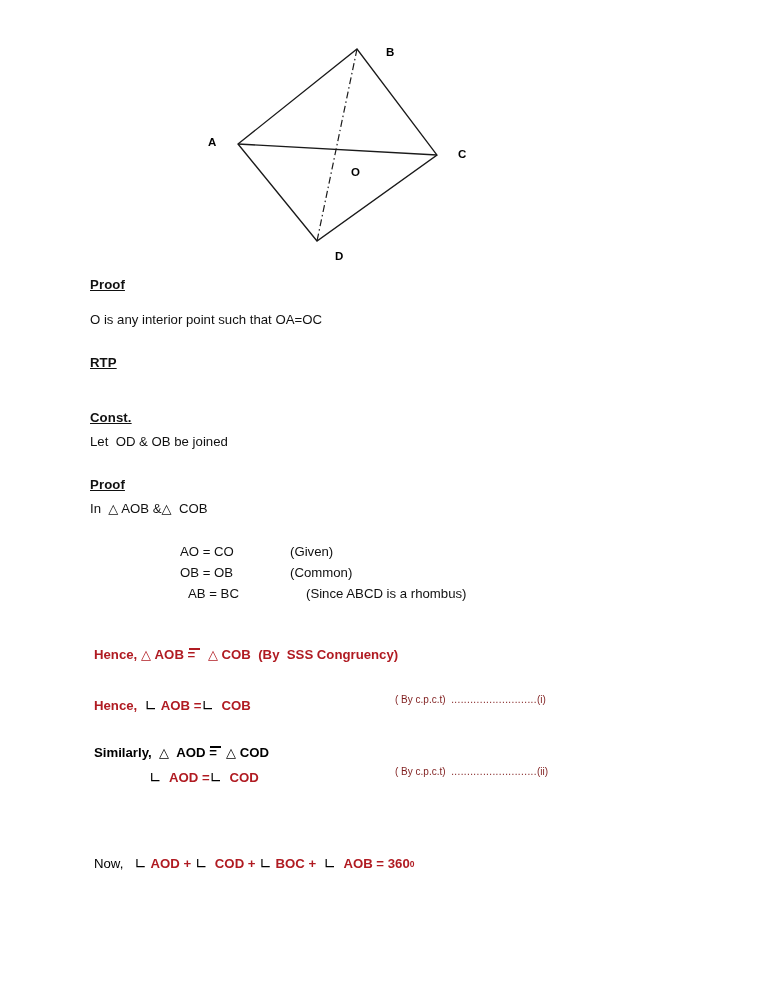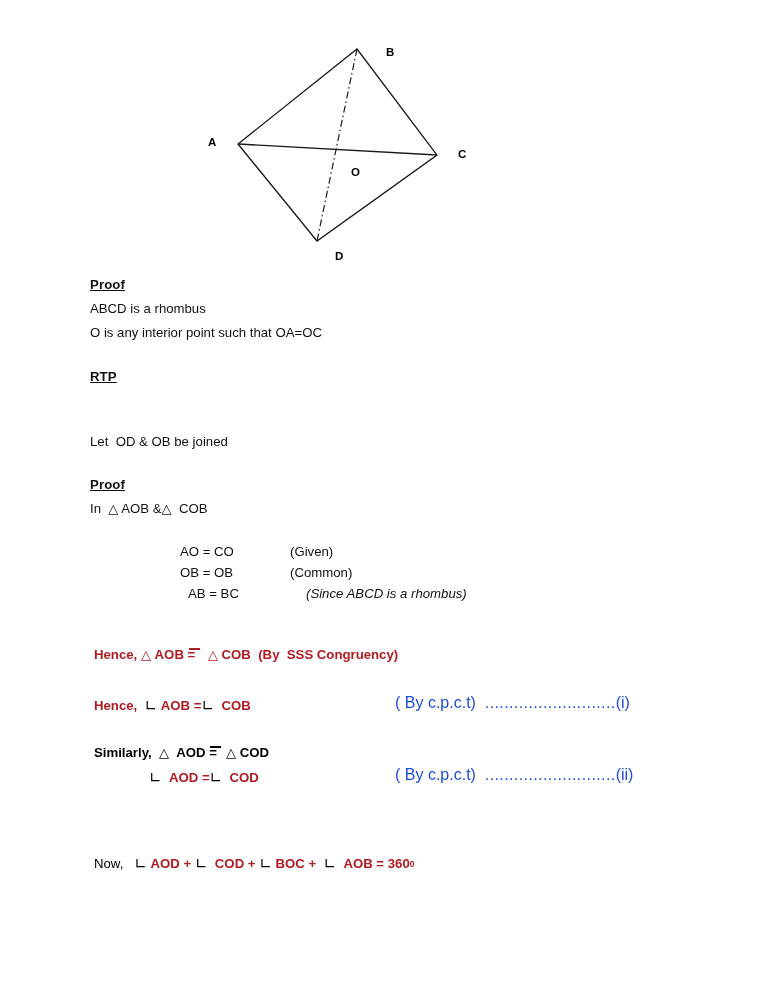--- a/index.html
+++ b/index.html
@@ -66,21 +66,21 @@
   .stmt-row {
     display: flex;
     white-space: pre;
     font-size: 13.2px;
     height: 21px;
     align-items: flex-end;
   }
   .stmt-left { width: 110px; display: inline-block; }
   .stmt-left.ind { padding-left: 8px; margin-top: 12px; }
   .stmt-right { display: inline-block; }
-  .stmt-right.ind2 { padding-left: 8px; font-style: italic; }
+  .stmt-right.ind2 { padding-left: 8px; }
 
   
   .red { color: #B01B22; }
   .blk { color: #000000; }
 
   .claim {
     font-weight: bold;
     font-size: 13.2px;
     white-space: pre;
     margin: 4px;
@@ -139,22 +139,22 @@
   .ref-row {
     position: relative;
     height: 21px;
   }
   .ref-note {
     position: absolute;
     left: 305px;
     top: 0;
     white-space: pre;
     font-weight: normal;
-    font-size: 16px;
-    color: #1d4ed8;
+    font-size: 10px;
+    color: #7f1d1d;
   }
   .leader { letter-spacing: 0.4px; }
 </style>
 </head>
 <body>
 
 <div id="figure">
   <svg width="765" height="278" viewBox="0 0 765 278" xmlns="http://www.w3.org/2000/svg">
 
     <polygon points="238,144 357,49 437,155 317,241" fill="none" stroke="#1a1a1a" stroke-width="1.3" stroke-linejoin="miter"></polygon>
@@ -168,31 +168,31 @@
     <text class="fig-label" x="458" y="158">C</text>
     <text class="fig-label" x="335" y="260">D</text>
     <text class="fig-label" x="351" y="176">O</text>
   </svg>
 </div>
 
 <div id="body-text">
 
   <p class="sec-head">Proof</p>
   <div class="gap-sm"></div>
-  <p class="line">ABCD is a rhombus</p>
   <div class="gap-sm"></div>
   <p class="line">O is any interior point such that OA=OC</p>
 
   <div class="gap-lg"></div>
 
   <p class="sec-head">RTP</p>
   <div class="gap-sm"></div>
 
   <div class="gap-lg"></div>
 
+  <p class="sec-head">Const.</p>
   <div class="gap-sm"></div>
   <p class="line">Let  OD &amp; OB be joined</p>
 
   <div class="gap-lg"></div>
 
   <p class="sec-head">Proof</p>
   <div class="gap-sm"></div>
   <p class="line"><span>In  </span><span class="tri">△</span><span> </span><span>AOB &amp;</span><span class="tri">△</span><span>  </span><span>COB</span></p>
 
   <div class="gap-md"></div>

